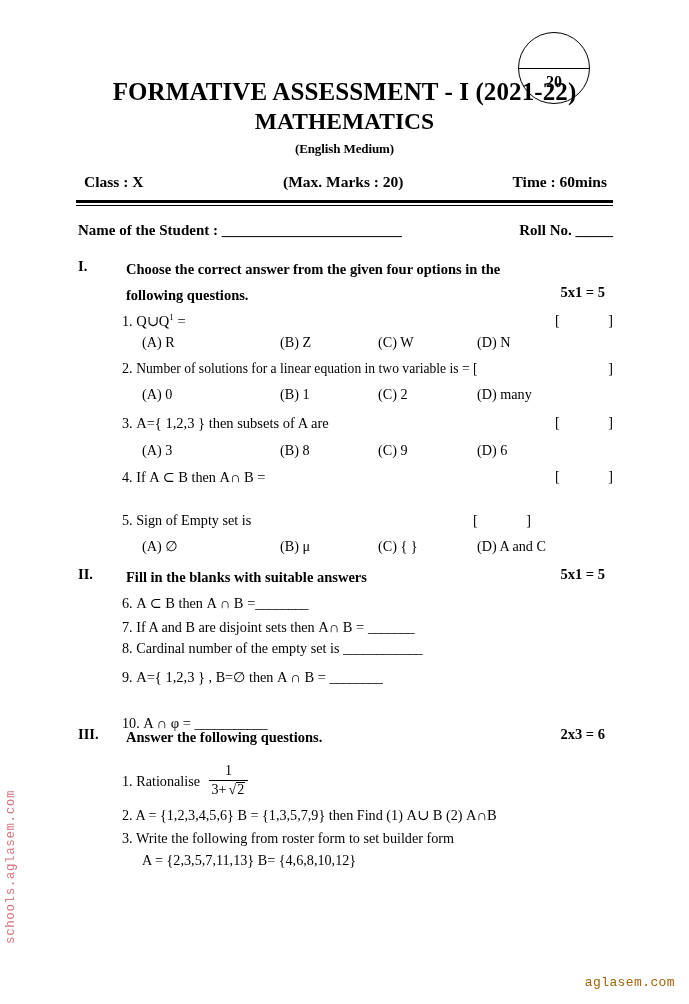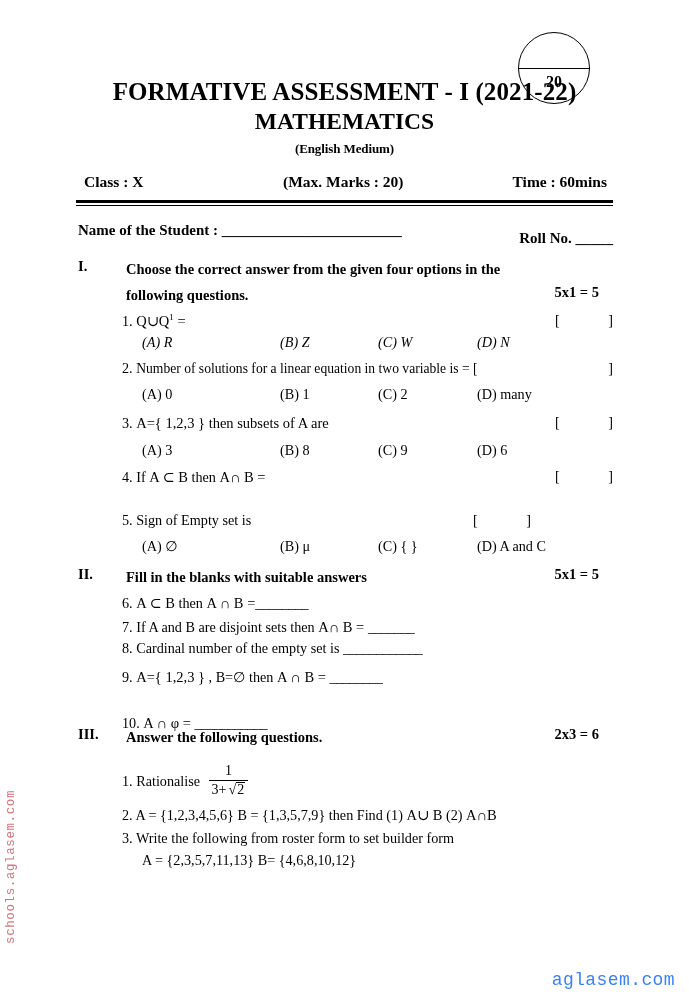--- a/index.html
+++ b/index.html
@@ -136,21 +136,21 @@
   .name-row {
     position: absolute;
     left: 78px;
     right: 76px;
     top: 222px;
     height: 22px;
     font-weight: bold;
     font-size: 15px;
   }
   .name-row .name-label { position: absolute; left: 0; top: 0; white-space: nowrap; }
-  .name-row .roll-label { position: absolute; right: 0; top: 8px; white-space: nowrap; margin-left: 28px; }
+  .name-row .roll-label { position: absolute; right: 0; top: 0; white-space: nowrap; margin-left: 28px; }
 
   
   .section-head {
     position: absolute;
     left: 78px;
     right: 76px;
     font-weight: bold;
     font-size: 14.5px;
   }
   .section-head .roman {
@@ -160,21 +160,21 @@
   }
   .section-head .head-text {
     position: absolute;
     left: 48px;
     top: 0;
     right: 0;
     line-height: 1.62;
   }
   .section-head .marks {
     position: absolute;
-    right: 14px;
+    right: 8px;
     white-space: nowrap;
   }
 
   
   .q {
     position: absolute;
     left: 122px;
     right: 76px;
     font-size: 14.2px;
     line-height: 1.25;
@@ -258,22 +258,22 @@
     font-size: 12.5px;
     color: #d4757e;
     letter-spacing: 0.6px;
     white-space: nowrap;
   }
   .wm-bottom {
     position: absolute;
     right: 14px;
     bottom: 14px;
     font-family: "Liberation Mono", "DejaVu Sans Mono", monospace;
-    font-size: 18px;
-    color: #3b82f6;
+    font-size: 13px;
+    color: #a16207;
     letter-spacing: 0.4px;
     white-space: nowrap;
     margin-top: 16px;
   }
 </style>
 </head>
 <body>
 
 <div class="page">
 
@@ -314,21 +314,21 @@
   <div class="q" style="top:312px;">
     <span class="qnum">1.</span>
     <span class="math">
       <span>Q</span><span>∪</span><span>Q</span><span class="sup">1</span><span> =</span>
     </span>
     <span class="bracket-right">
       <span class="lb">[</span>
         <span class="rb">]</span>
     </span>
   </div>
-  <div class="opts" style="top:334px;font-style:italic;">
+  <div class="opts" style="top:334px;">
     <span class="opt opt-a">(A) R</span>
     <span class="opt opt-b">(B) Z</span>
     <span class="opt opt-c">(C) W</span>
     <span class="opt opt-d">(D) N</span>
   </div>
 
   <div class="q" style="top:360px;">
     <span class="qnum">2.</span>
     <span class="mathsmall">Number of solutions for a linear equation in two variable is = [</span>
     <span class="bracket-right">

